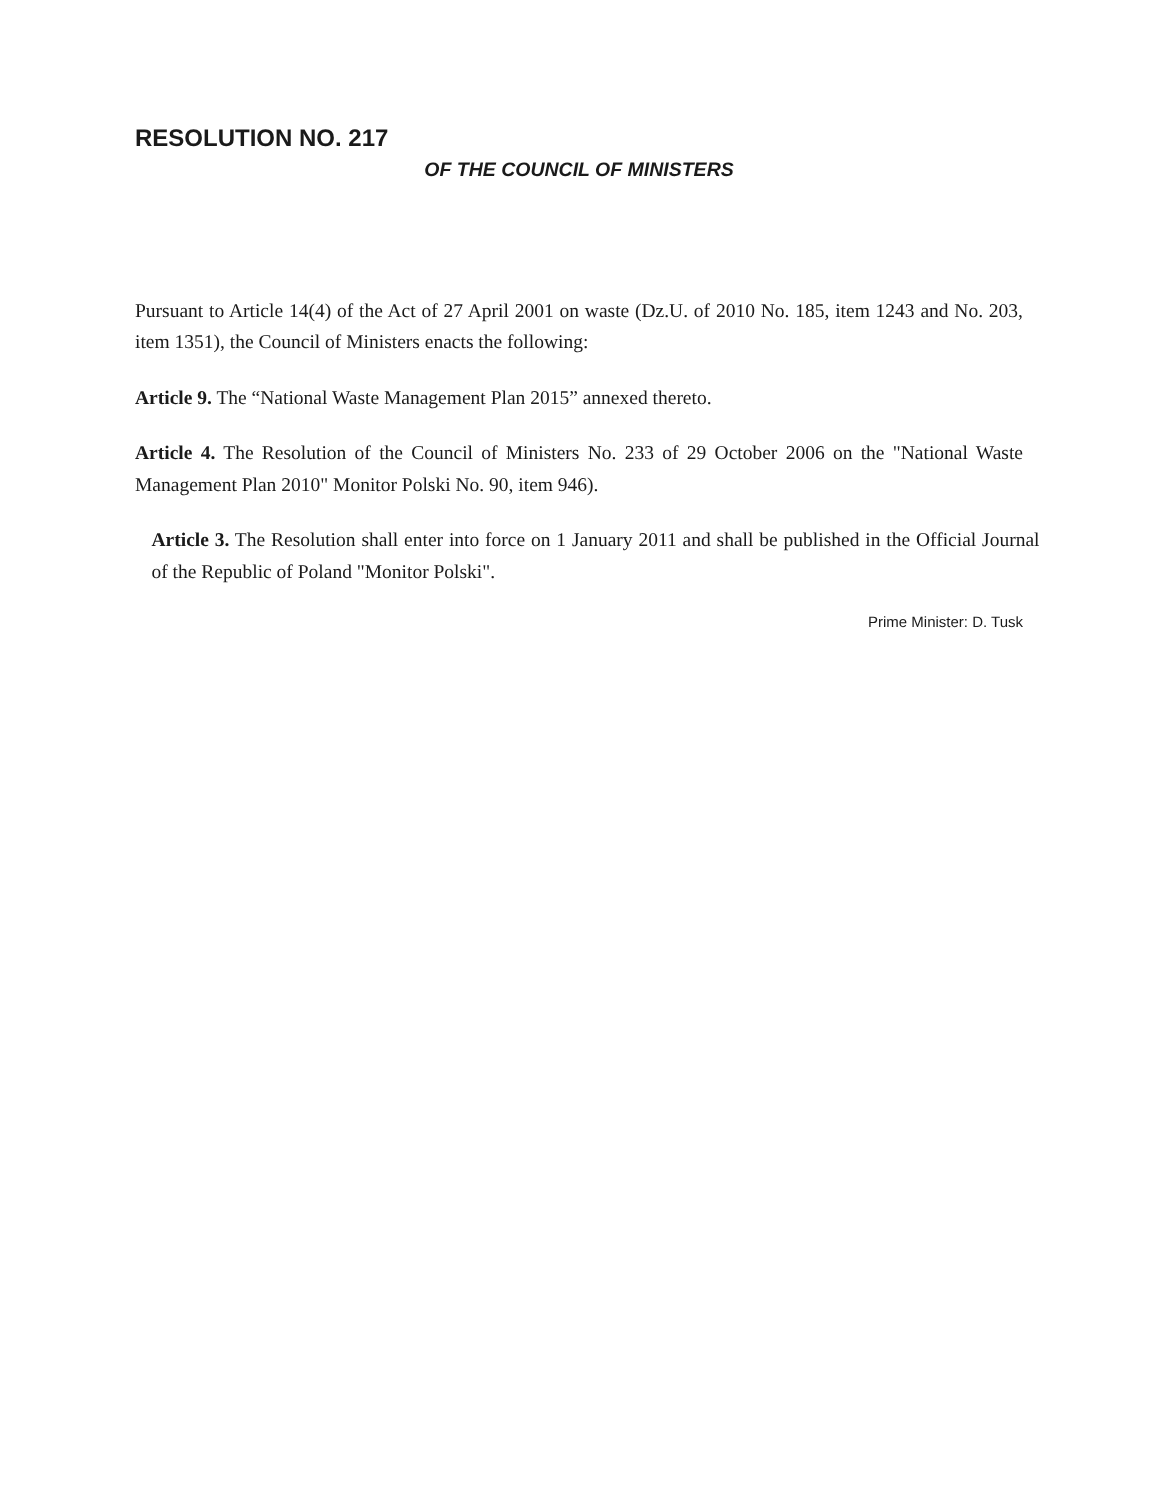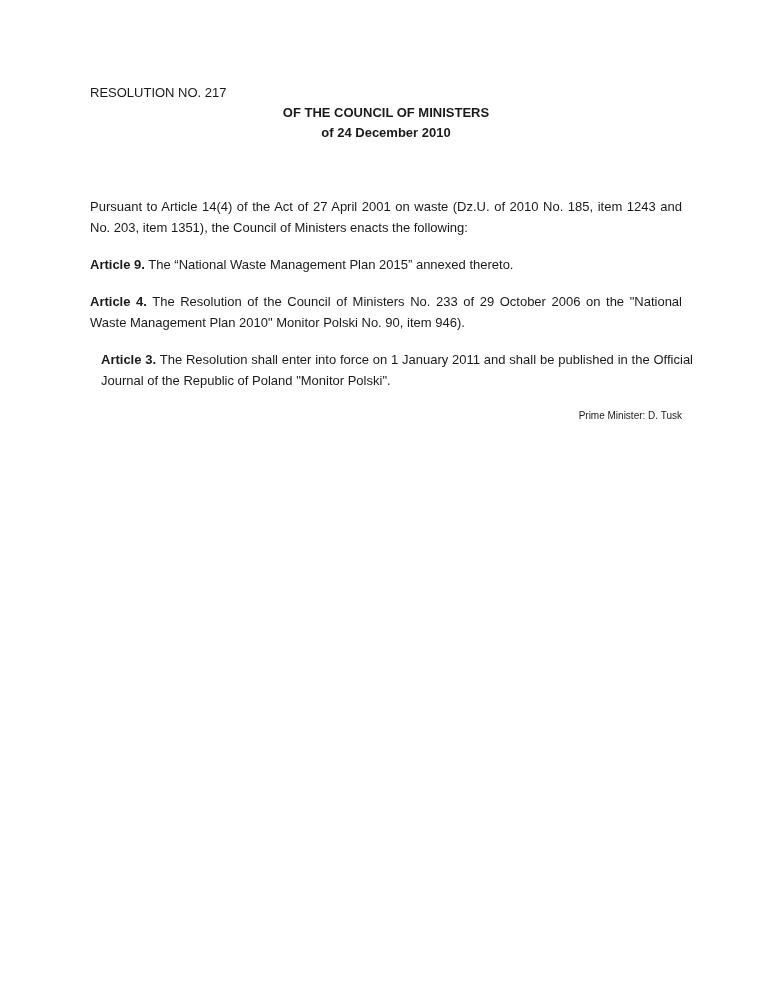--- a/index.html
+++ b/index.html
@@ -1,40 +1,39 @@
 <!DOCTYPE html>
 <html><head>
 <meta charset="utf-8">
 <style>
   html, body { margin: 0; padding: 0; background: #ffffff; }
   body { width: 768px; height: 994px; position: relative; overflow: hidden;
          font-family: "Liberation Sans", "DejaVu Sans", sans-serif; color: #1a1a1a; }
   .page { position: absolute; left: 90px; top: 0; width: 592px; }
-  .heading-no { position: absolute; top: 85px; left: 0; font-size: 13px; line-height: 16px; }
+  .heading-no { position: absolute; top: 85px; left: 0; font-size: 16px; line-height: 16px; font-weight: bold; }
   .center-block { position: absolute; top: 103px; left: 0; width: 592px; text-align: center;
-                  font-weight: bold; font-size: 13px; line-height: 19.5px; }
+                  font-weight: bold; font-size: 13px; line-height: 19.5px; font-style: italic; }
   .center-block div { white-space: nowrap; }
   .para { position: absolute; left: 0; width: 592px; font-size: 13px; line-height: 20.5px;
-          text-align: justify; }
+          text-align: justify; font-family: Liberation Serif, serif; }
   .para b { font-weight: bold; }
   .p-preamble { top: 197px; }
   .p-art1 { top: 255px; }
   .p-art2 { top: 292px; }
   .p-art3 { top: 350px; margin-left: 11px; }
   .signature { position: absolute; top: 408px; right: 0; font-size: 10px; line-height: 16px; text-align: right; }
 </style>
 </head>
 <body>
 
 <div class="page">
   <div class="heading-no">RESOLUTION NO. 217</div>
 
   <div class="center-block">
     <div>OF THE COUNCIL OF MINISTERS</div>
-    <div>of 24 December 2010</div>
   </div>
 
   <div class="para p-preamble">Pursuant to Article 14(4) of the Act of 27 April 2001 on waste (Dz.U. of 2010 No. 185, item 1243 and No. 203, item 1351), the Council of Ministers enacts the following:</div>
 
   <div class="para p-art1">
     <b>Article 9.</b><span> The “National Waste Management Plan 2015” annexed thereto.</span>
   </div>
 
   <div class="para p-art2">
     <b>Article 4.</b><span> The Resolution of the Council of Ministers No. 233 of 29 October 2006 on the "National Waste Management Plan 2010" Monitor Polski No. 90, item 946).</span>

